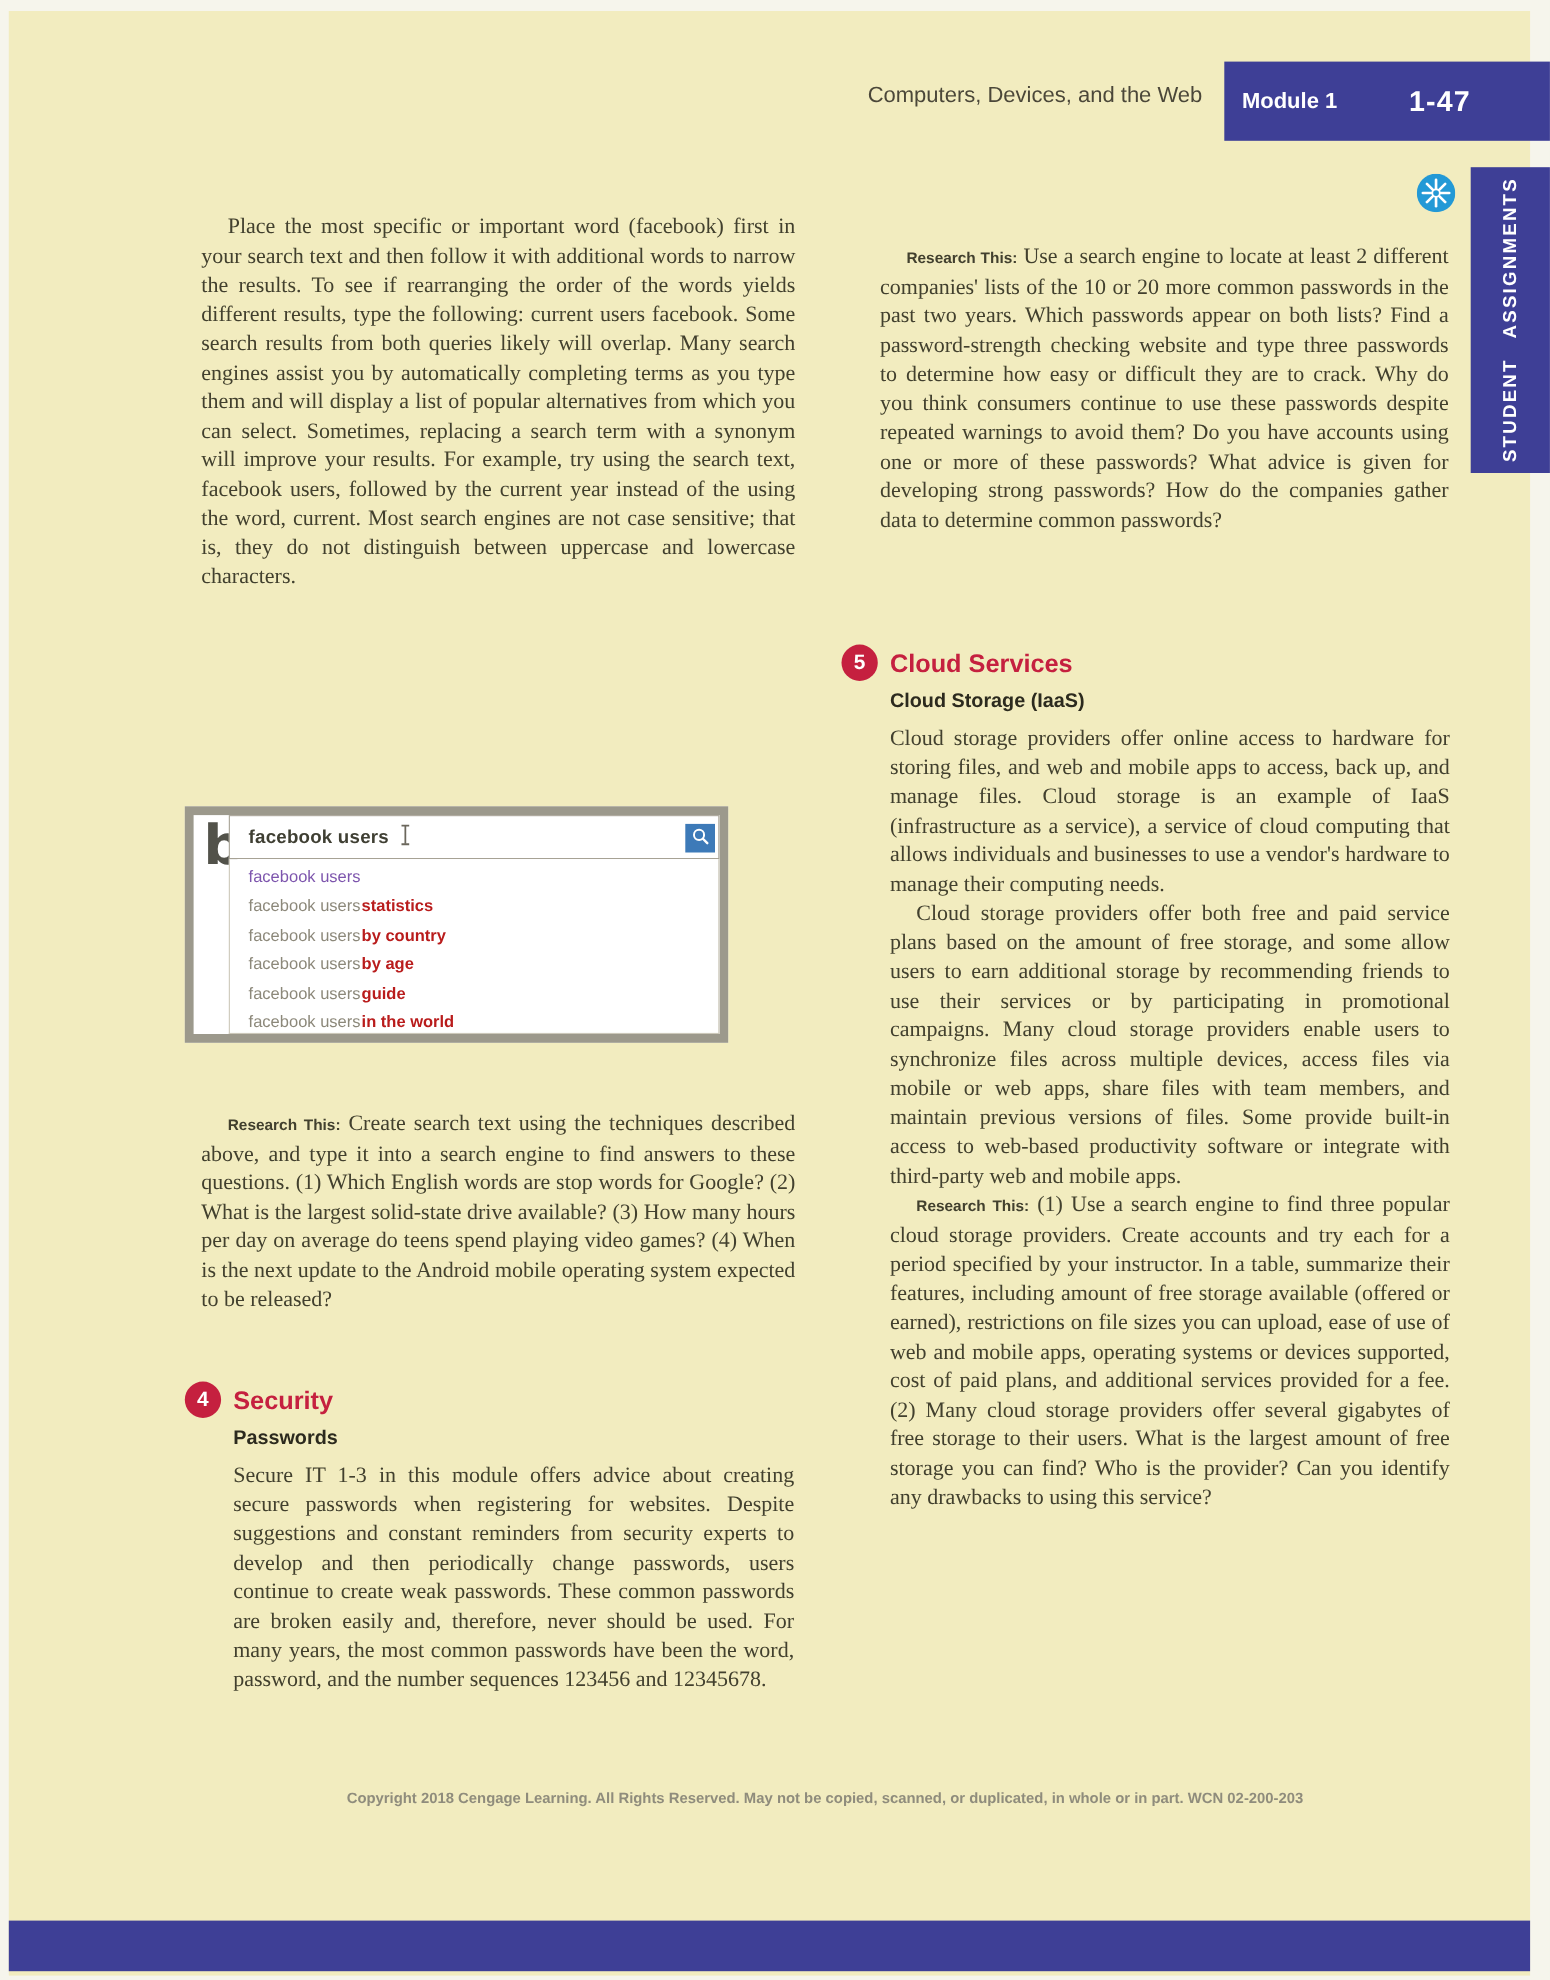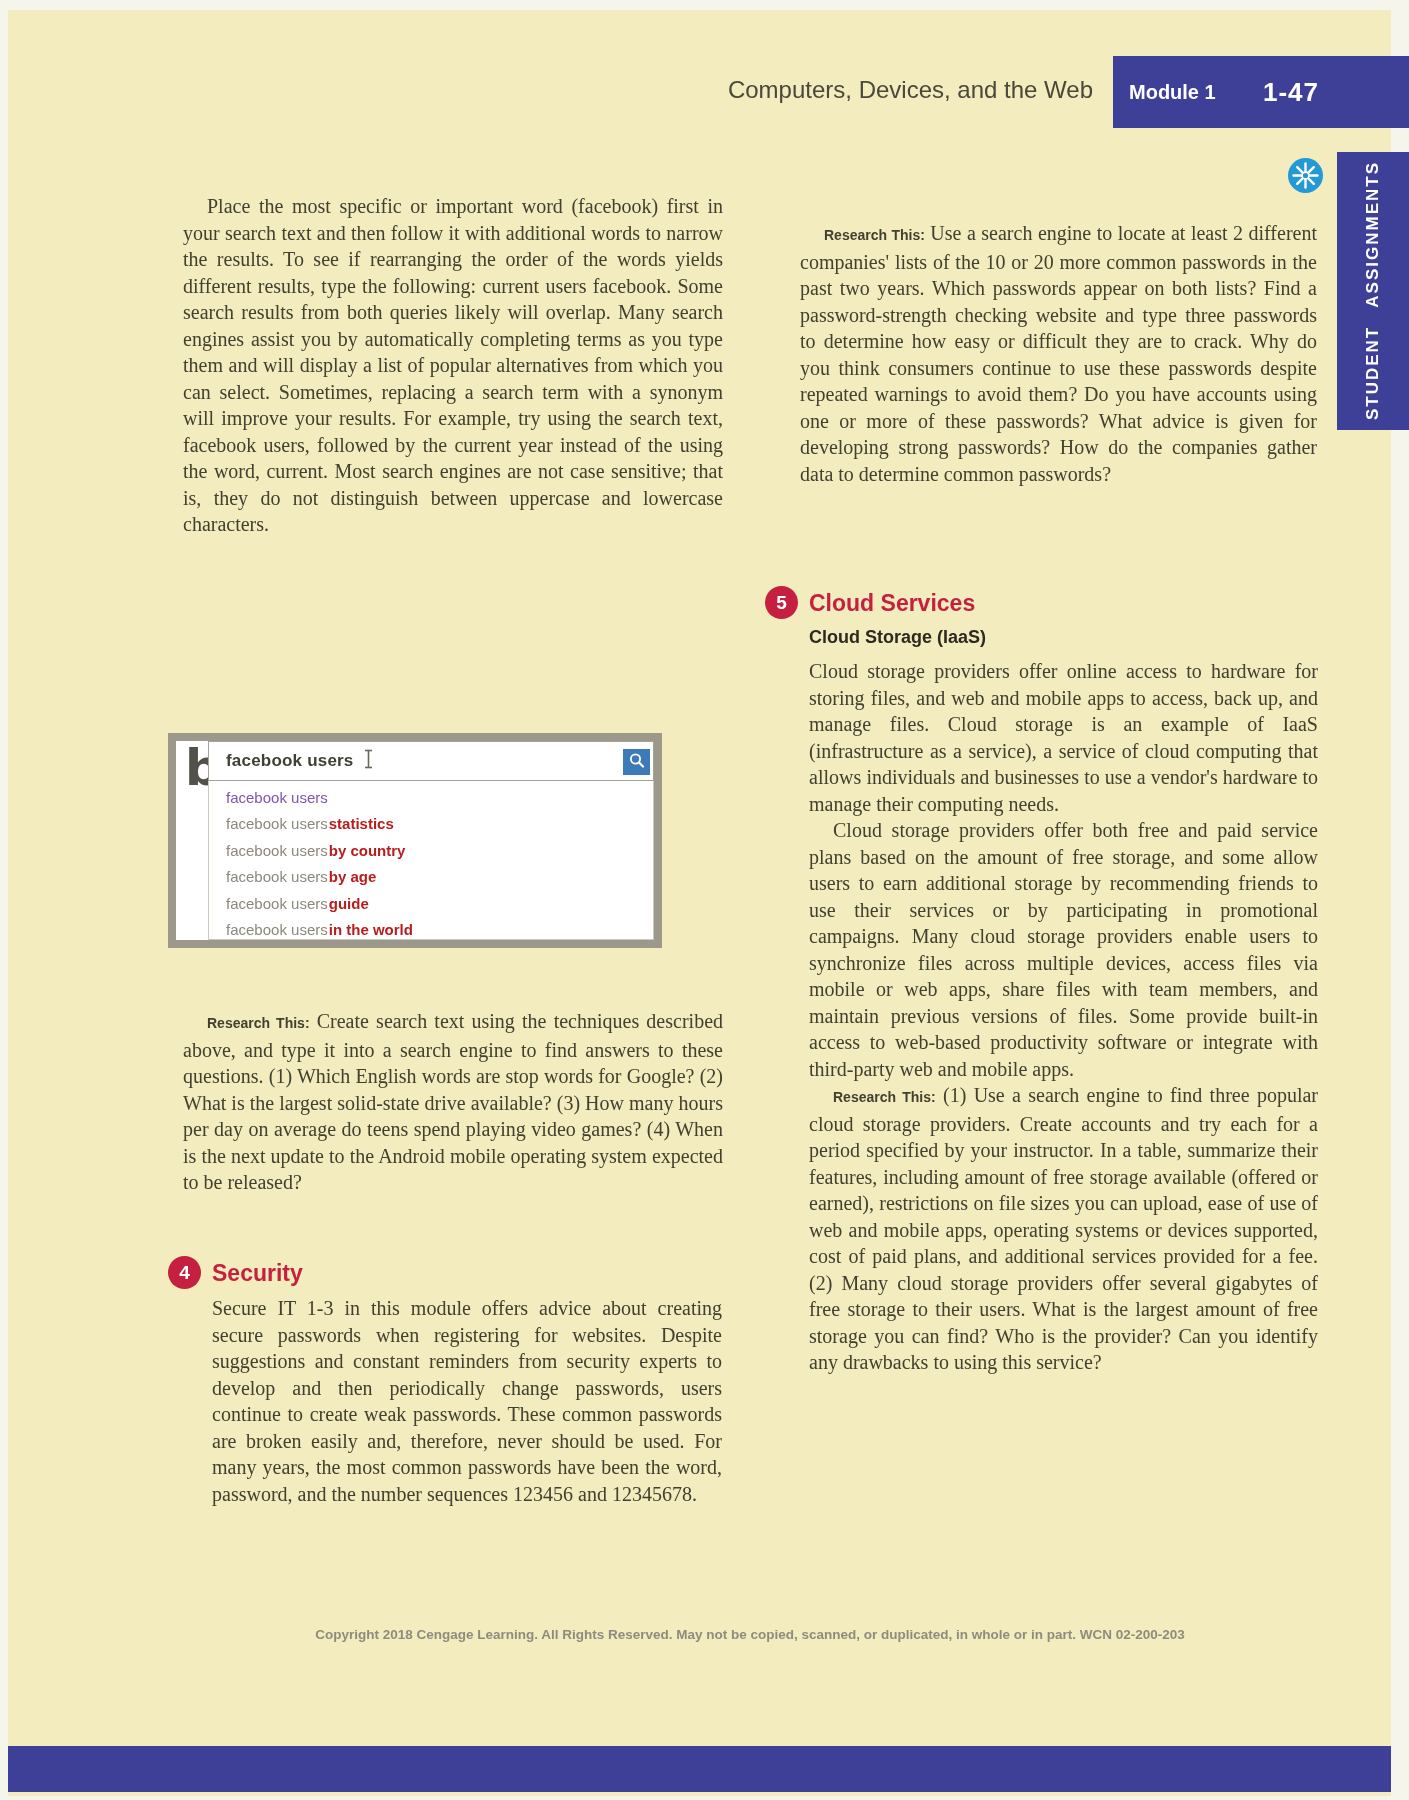--- a/index.html
+++ b/index.html
@@ -17,24 +17,24 @@
   body{background:#f6f5ec;font-family:"Liberation Serif",serif;}
   #canvas{position:relative;width:1409px;height:1800px;background:#f6f5ec;overflow:hidden;}
 
   .paper{position:absolute;left:8px;top:10px;width:1383px;height:1786px;background:var(--cream);}
   .bottom-band{position:absolute;left:0;bottom:4px;width:100%;height:46px;background:var(--blue);}
 
   .abs{position:absolute;}
 
   
   .running-head{top:76px;left:593px;width:500px;text-align:right;
-    font-family:"Liberation Sans",sans-serif;font-size:24px;color:#4b4739;}
+    font-family:"Liberation Sans",sans-serif;font-size:20px;color:#4b4739;}
   .module-box{left:1113px;top:56px;width:296px;height:72px;background:var(--blue);
     display:flex;align-items:center;justify-content:space-between;box-sizing:border-box;
-    padding:0 90px 0 16px;color:#fff;font-family:"Liberation Sans",sans-serif;}
+    padding:0 72px 0 16px;color:#fff;font-family:"Liberation Sans",sans-serif;}
   .module-label{font-size:20px;font-weight:bold;}
   .page-number{font-size:26px;font-weight:bold;letter-spacing:1px;}
 
   .page-title{left:772px;top:146px;width:500px;text-align:right;
     font-family:"Liberation Sans",sans-serif;font-weight:bold;font-size:37px;color:var(--title-blue);}
   .title-icon{left:1288px;top:158px;width:35px;height:35px;}
 
   .sidebar-tab{left:1337px;top:152px;width:72px;height:278px;background:var(--blue);
     display:flex;align-items:center;justify-content:center;}
   .sidebar-tab span{writing-mode:vertical-rl;transform:rotate(180deg);
@@ -173,20 +173,21 @@
 
   <p class="abs col indent lc-research">
     <span class="rt-label">Research This:</span><span> Create search text using the techniques described above, and type it into a search engine to find answers to these questions. (1) Which English words are stop words for Google? (2) What is the largest solid-state drive available? (3) How many hours per day on average do teens spend playing video games? (4) When is the next update to the Android mobile operating system expected to be released?</span>
   </p>
 
   <div class="abs section sec4">
     <div class="sec-head">
       <div class="sec-badge">4</div>
       <div class="sec-title">Security</div>
     </div>
+    <div class="sec-sub">Passwords</div>
     <div class="sec-body">
       <p>Secure IT 1-3 in this module offers advice about creating secure passwords when registering for websites. Despite suggestions and constant reminders from security experts to develop and then periodically change passwords, users continue to create weak passwords. These common passwords are broken easily and, therefore, never should be used. For many years, the most common passwords have been the word, password, and the number sequences 123456 and 12345678.</p>
     </div>
   </div>
 
   <p class="abs col indent rc-research1">
     <span class="rt-label">Research This:</span><span> Use a search engine to locate at least 2 different companies' lists of the 10 or 20 more common passwords in the past two years. Which passwords appear on both lists? Find a password-strength checking website and type three passwords to determine how easy or difficult they are to crack. Why do you think consumers continue to use these passwords despite repeated warnings to avoid them? Do you have accounts using one or more of these passwords? What advice is given for developing strong passwords? How do the companies gather data to determine common passwords?</span>
   </p>
 
   <div class="abs section sec5">

